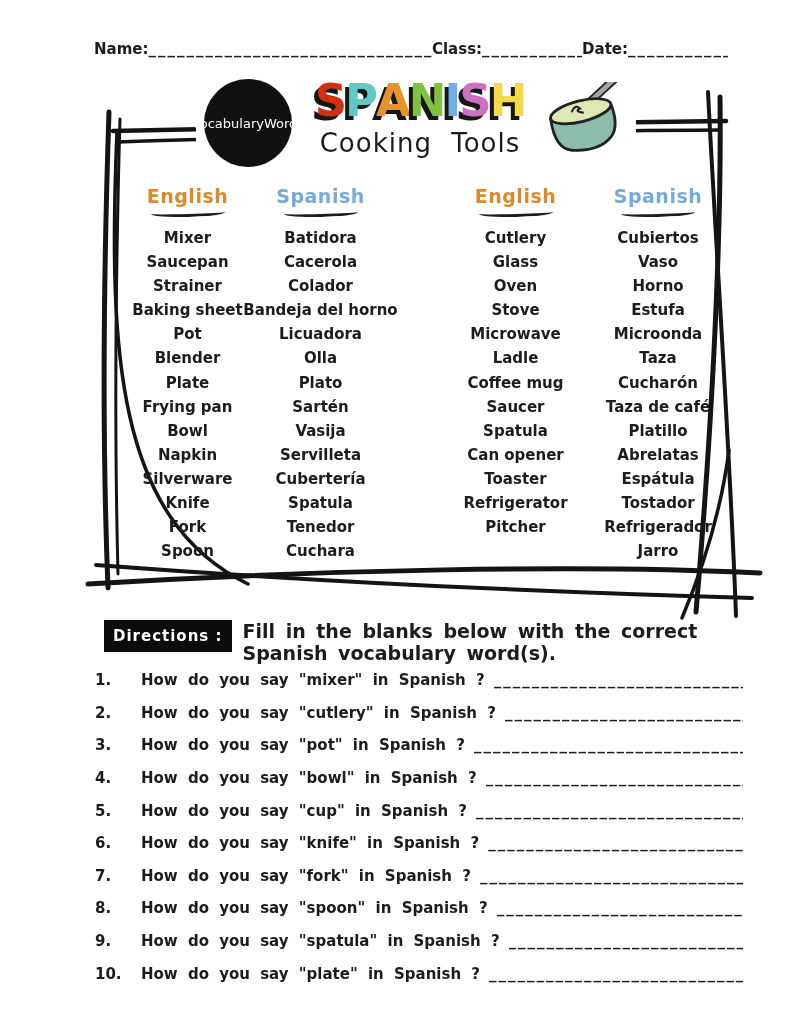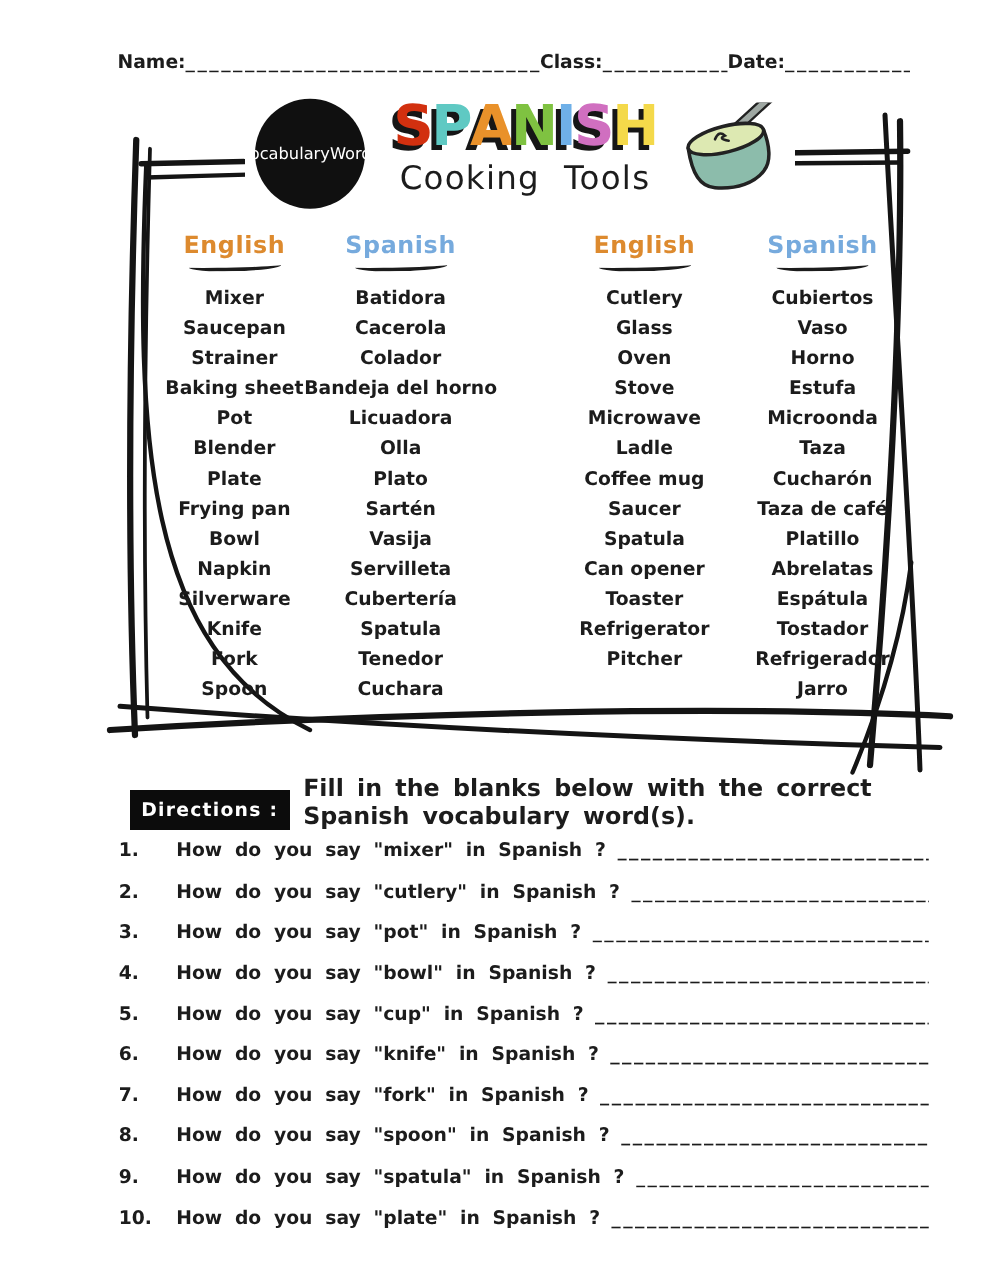--- a/index.html
+++ b/index.html
@@ -39,21 +39,21 @@
   .vcol3 { left:413px; width:165px; }
   .vcol4 { left:553px; width:170px; }
   .vhdr { font-size:19px; font-weight:bold; letter-spacing:0.5px; }
   .hdr-underline { width:74px; height:5px; margin:2px auto 9px auto;
                    border-bottom:3px solid #1c1c1c; border-radius:0 0 100% 100%;
                    transform:rotate(-1.5deg); }
   .vword { line-height:24.1px; font-size:15px; font-weight:bold; white-space:nowrap; }
 
   
   .directions { position:absolute; left:84px; top:620px; width:642px; display:flex;
-                align-items:flex-end; gap:11px; }
+                align-items:flex-start; gap:11px; }
   .dir-label { background:#0c0c0c; color:#fff; padding:7px 9px; font-size:15px; font-weight:bold;
                letter-spacing:1px; white-space:nowrap; }
   .dir-text { font-size:19px; font-weight:bold; word-spacing:4px; }
 
   
   .questions { position:absolute; left:75px; top:664px; width:648px; }
   .q-row { display:flex; align-items:center; height:32.6px; font-size:15px; font-weight:bold;
            word-spacing:5px; }
   .q-num { width:46px; flex:0 0 46px; }
   .q-text { white-space:pre; }

